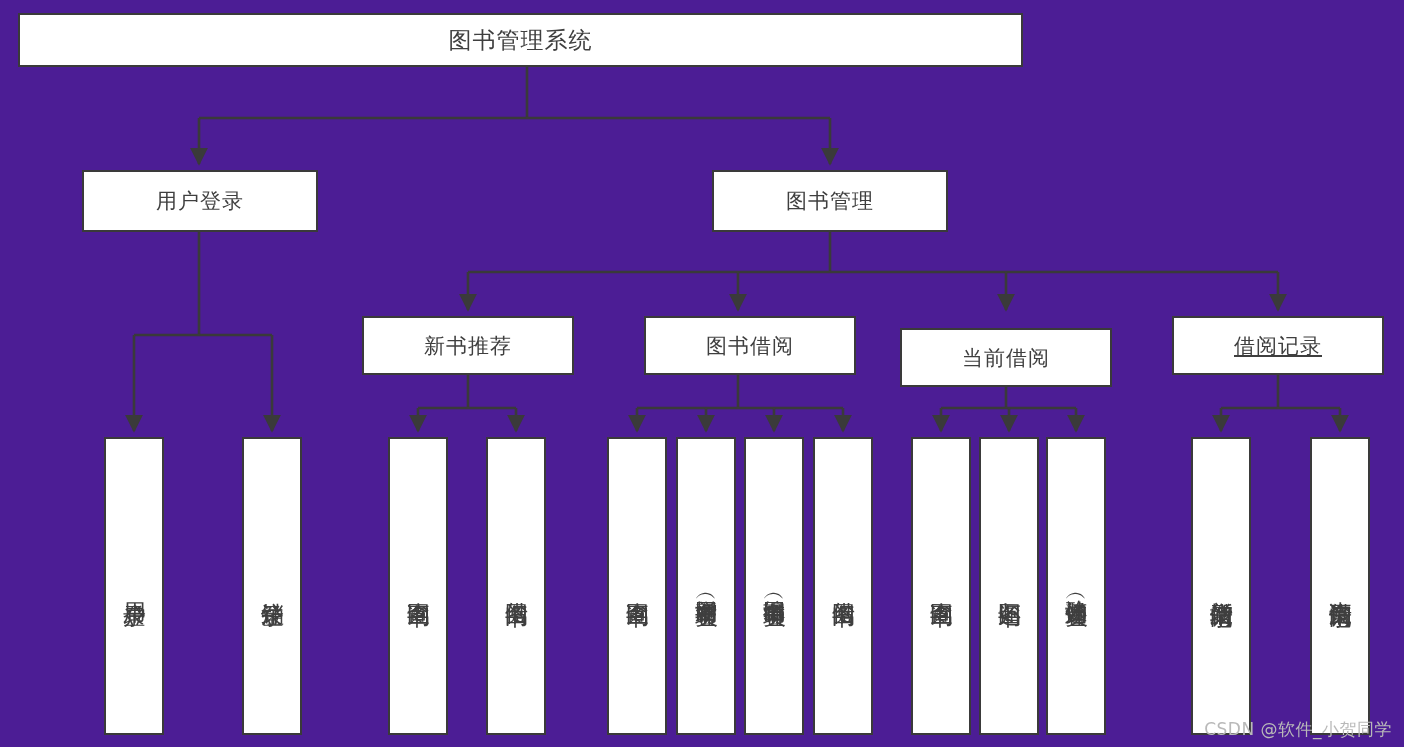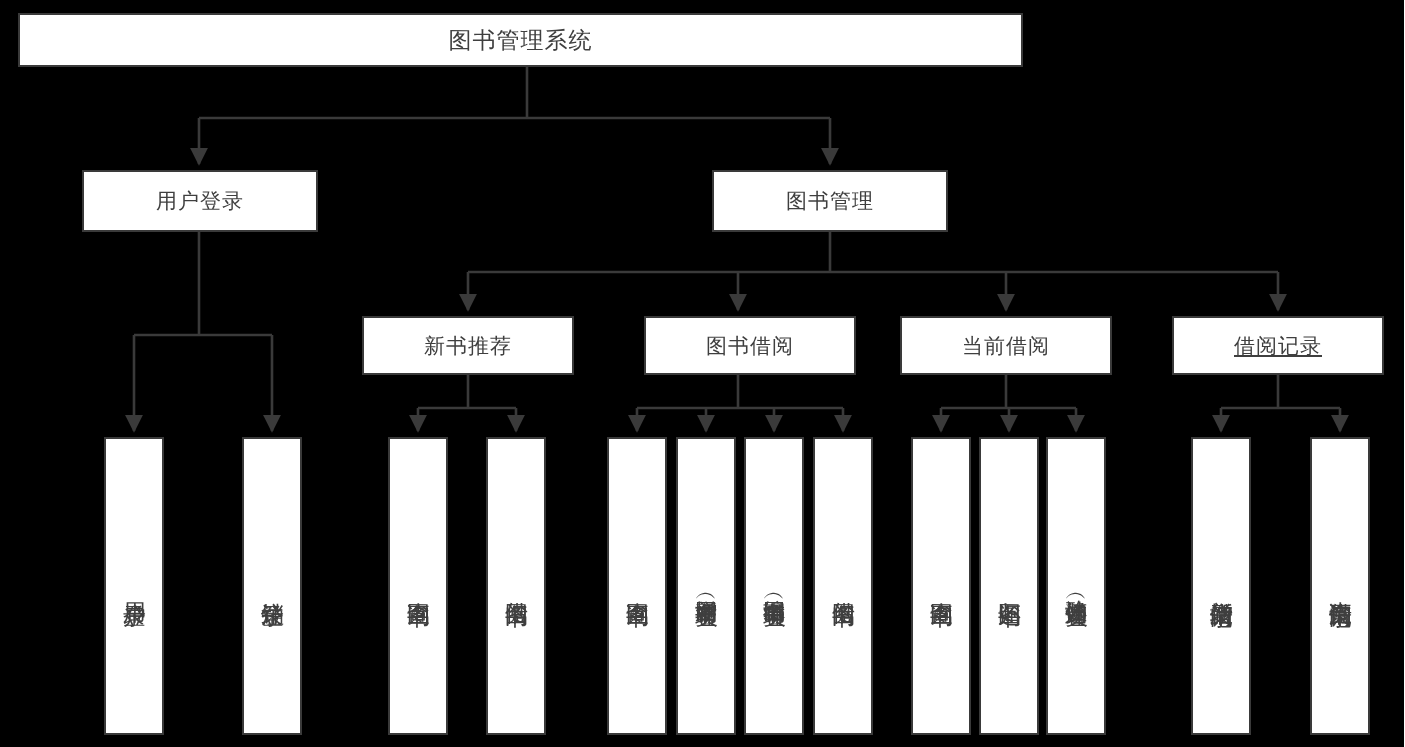--- a/index.html
+++ b/index.html
@@ -7,21 +7,21 @@
     padding: 0;
     background: #ffffff;
   }
   body {
     font-family: "DejaVu Sans", "Liberation Sans", sans-serif;
   }
   #diagram-root {
     position: relative;
     width: 1404px;
     height: 747px;
-    background: #000000;
+    background: #4c1d95;
     overflow: hidden;
   }
   #wires {
     position: absolute;
     left: 0;
     top: 0;
     width: 1405px;
     height: 747px;
     pointer-events: none;
   }
@@ -121,21 +121,21 @@
   <div class="node horiz" id="root-node" style="left:18px; top:13px; width:1005px; height:54px;">图书管理系统</div>
 
   <div class="node horiz" style="left:82px; top:170px; width:236px; height:62px;">用户登录</div>
 
   <div class="node horiz" style="left:712px; top:170px; width:236px; height:62px;">图书管理</div>
 
   <div class="node horiz" style="left:362px; top:316px; width:212px; height:59px;">新书推荐</div>
 
   <div class="node horiz" style="left:644px; top:316px; width:212px; height:59px;">图书借阅</div>
 
-  <div class="node horiz" style="left:900px; top:316px; width:212px; height:59px;">当前借阅</div>
+  <div class="node horiz" style="left:900px; top:328px; width:212px; height:59px;">当前借阅</div>
 
   <div class="node horiz" style="left:1172px; top:316px; width:212px; height:59px;text-decoration:underline;">借阅记录</div>
 
   <div class="node vert" style="left:104px; top:437px; width:60px; height:298px;">用户登录</div>
 
   <div class="node vert" style="left:242px; top:437px; width:60px; height:298px;">注销登录</div>
 
   <div class="node vert" style="left:388px; top:437px; width:60px; height:298px;">查询图书</div>
 
   <div class="node vert" style="left:486px; top:437px; width:60px; height:298px;">借阅图书</div>
@@ -151,14 +151,15 @@
   <div class="node vert" style="left:911px; top:437px; width:60px; height:298px;">查询图书</div>
 
   <div class="node vert" style="left:979px; top:437px; width:60px; height:298px;">归还图书</div>
 
   <div class="node vert" style="left:1046px; top:437px; width:60px; height:298px; font-size:22px;">确认归还（管理员）</div>
 
   <div class="node vert" style="left:1191px; top:437px; width:60px; height:298px;">新增借阅记录</div>
 
   <div class="node vert" style="left:1310px; top:437px; width:60px; height:298px;">查询借阅记录</div>
 
+  <div id="watermark">CSDN @软件_小贺同学</div>
 
 </div>
 
 </body></html>

